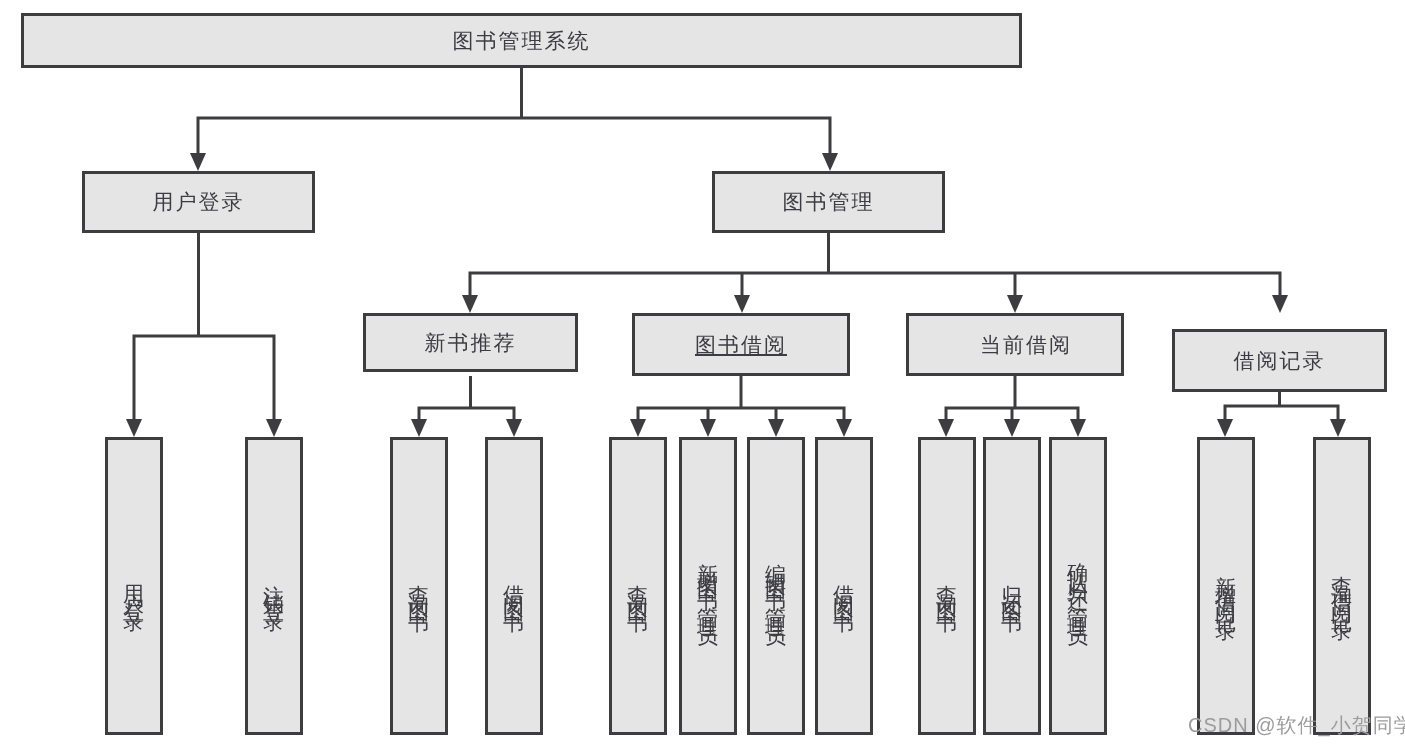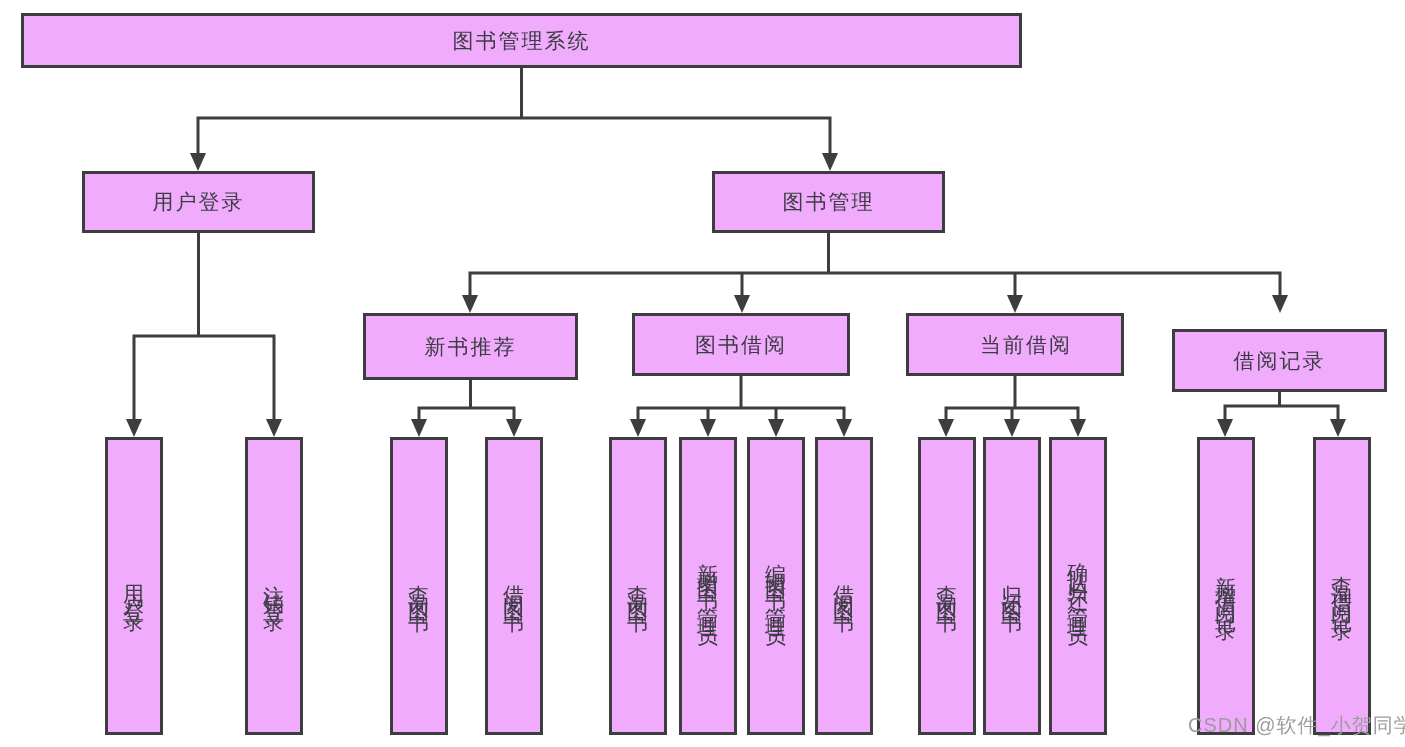--- a/index.html
+++ b/index.html
@@ -19,21 +19,21 @@
   #connectors {
     position: absolute; left: 0; top: 0;
     width: 1405px; height: 747px;
     z-index: 1;
   }
   #connectors path { stroke: var(--line); stroke-width: 3; fill: none; }
   #connectors polygon { fill: var(--line); stroke: none; }
   .box {
     position: absolute;
     border: 3px solid var(--line);
-    background: #f0abfc;
+    background: #e5e5e5;
     box-sizing: border-box;
     display: flex;
     align-items: center;
     justify-content: center;
     color: var(--text);
     z-index: 2;
   }
   .box.h span {
     font-size: 21px;
     letter-spacing: 2px;
@@ -105,24 +105,24 @@
   <span>图书管理系统</span>
 </div>
 
 <div class="box h" style="left:82px; top:171px; width:233px; height:62px;">
   <span>用户登录</span>
 </div>
 <div class="box h" style="left:712px; top:171px; width:233px; height:62px;justify-content:center;">
   <span>图书管理</span>
 </div>
 
-<div class="box h" style="left:363px; top:313px; width:215px; height:67px;">
+<div class="box h" style="left:363px; top:313px; width:215px; height:59px;">
   <span>新书推荐</span>
 </div>
-<div class="box h" style="left:632px; top:313px; width:218px; height:63px;">
+<div class="box h" style="left:632px; top:313px; width:218px; height:63px;text-decoration:underline;">
   <span>图书借阅</span>
 </div>
 <div class="box h" style="left:906px; top:313px; width:218px; height:63px;padding-left:22px;">
   <span>当前借阅</span>
 </div>
 <div class="box h" style="left:1172px; top:313px; width:215px; height:63px;margin-top:16px;">
   <span>借阅记录</span>
 </div>
 
 <div class="box v" style="left:105px; top:437px; width:58px; height:298px;">

